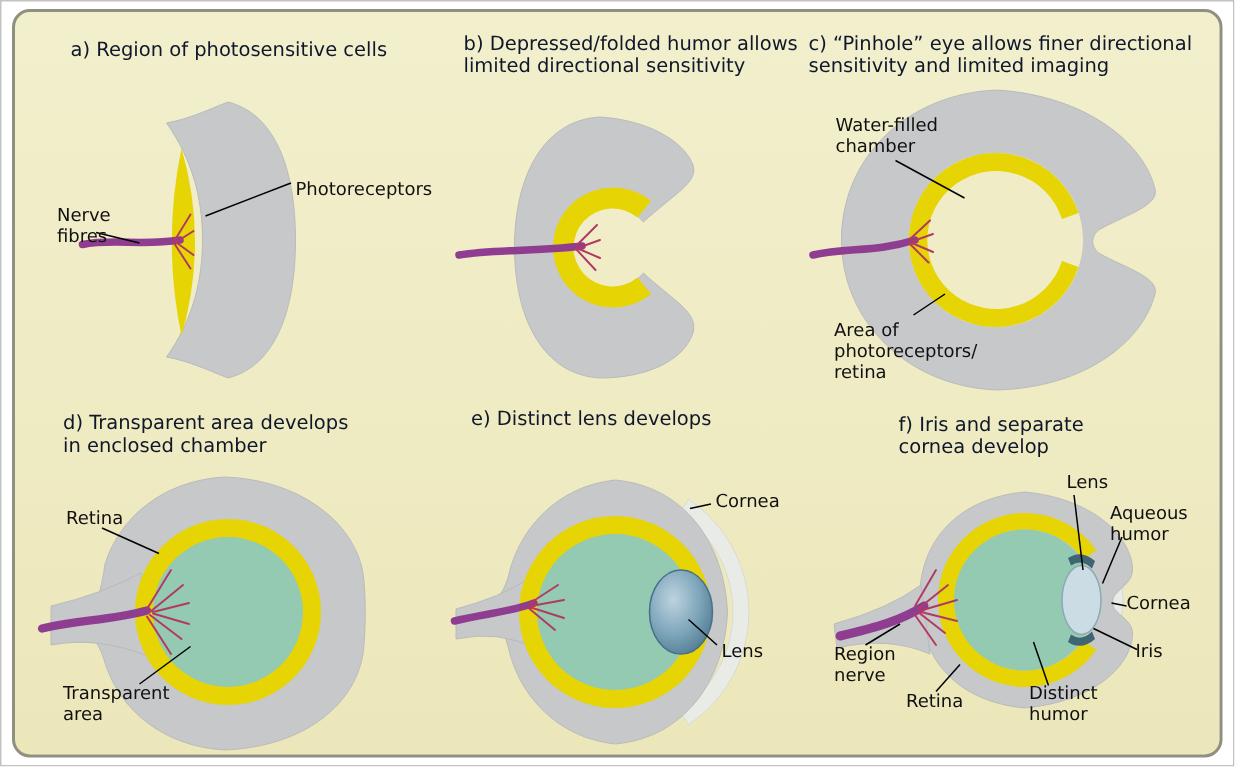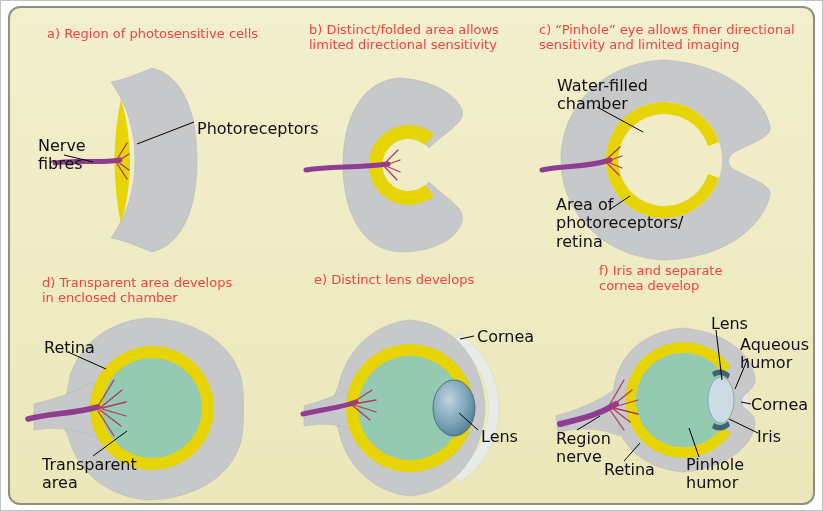--- a/index.html
+++ b/index.html
@@ -12,25 +12,25 @@
     position:absolute;inset:0;border:1px solid #c2c2c2;box-sizing:border-box;
   }
   .card{
     position:absolute;left:8px;top:6px;right:8px;bottom:6px;
     background:linear-gradient(#f2efcd,#ece7ba);
     border:2px solid var(--card-border,#8f9080);
     border-radius:12px;box-sizing:border-box;
   }
   svg.art{position:absolute;left:0;top:0;}
   .title{
-    position:absolute;font-size:13px;line-height:1.18;color:#ef4444;
+    position:absolute;font-size:13px;line-height:1.18;color:#0f172a;
     white-space:pre-line;
   }
   .lbl{
-    position:absolute;font-size:16px;line-height:1.15;color:var(--label-color,#101010);
+    position:absolute;font-size:12px;line-height:1.15;color:var(--label-color,#101010);
     white-space:pre-line;
   }
   .gray{fill:var(--blob-gray,#c6c8ca);stroke:#b5b8ba;stroke-width:.6;}
   .cream{fill:var(--card-bg,#f0ecc5);stroke:none;}
   .yellow{fill:var(--photoreceptor-yellow,#e6d405);stroke:none;}
   .teal{fill:var(--humor-teal,#94c9b2);stroke:none;}
   .nerve{stroke:var(--nerve-purple,#8e3d90);fill:none;stroke-linecap:round;}
   .vein{stroke:var(--vein-red,#b23a62);fill:none;stroke-width:1.3;stroke-linecap:round;}
   .leader{stroke:#000;fill:none;stroke-width:1;}
   .cornea{fill:var(--cornea-pale,#e9ebe6);stroke:#d2d5cf;stroke-width:.5;}
@@ -118,49 +118,49 @@
     <path class="leader" d="M748,358 L735,389"></path>
     <path class="leader" d="M751,404 L741,402"></path>
     <path class="leader" d="M758,433 L729,419"></path>
     <path class="leader" d="M577,430 L600,416"></path>
     <path class="leader" d="M624,461 L640,443"></path>
     <path class="leader" d="M699,457 L689,428"></path>
   </g>
 </svg>
 
 <div class="title" style="left:47px;top:26px">a) Region of photosensitive cells</div>
-<div class="title" style="left:309px;top:22px">b) Distinct/folded area allows
+<div class="title" style="left:309px;top:22px">b) Depressed/folded humor allows
 limited directional sensitivity</div>
 <div class="title" style="left:539px;top:22px">c) “Pinhole” eye allows finer directional
 sensitivity and limited imaging</div>
 <div class="title" style="left:42px;top:275px">d) Transparent area develops
 in enclosed chamber</div>
 <div class="title" style="left:314px;top:272px">e) Distinct lens develops</div>
-<div class="title" style="left:599px;top:263px">f) Iris and separate
+<div class="title" style="left:599px;top:276px">f) Iris and separate
 cornea develop</div>
 
 <div class="lbl" style="left:38px;top:137px">Nerve
 fibres</div>
 <div class="lbl" style="left:197px;top:120px">Photoreceptors</div>
 
 <div class="lbl" style="left:557px;top:77px">Water-filled
 chamber</div>
-<div class="lbl" style="left:556px;top:196px">Area of
+<div class="lbl" style="left:556px;top:214px">Area of
 photoreceptors/
 retina</div>
 
 <div class="lbl" style="left:44px;top:339px">Retina</div>
 <div class="lbl" style="left:42px;top:456px">Transparent
 area</div>
 
 <div class="lbl" style="left:477px;top:328px">Cornea</div>
 <div class="lbl" style="left:481px;top:428px">Lens</div>
 
 <div class="lbl" style="left:711px;top:315px">Lens</div>
 <div class="lbl" style="left:740px;top:336px">Aqueous
 humor</div>
 <div class="lbl" style="left:751px;top:396px">Cornea</div>
 <div class="lbl" style="left:757px;top:428px">Iris</div>
 <div class="lbl" style="left:556px;top:430px">Region
 nerve</div>
 <div class="lbl" style="left:604px;top:461px">Retina</div>
-<div class="lbl" style="left:686px;top:456px">Pinhole
+<div class="lbl" style="left:686px;top:456px">Distinct
 humor</div>
 
 </body></html>

